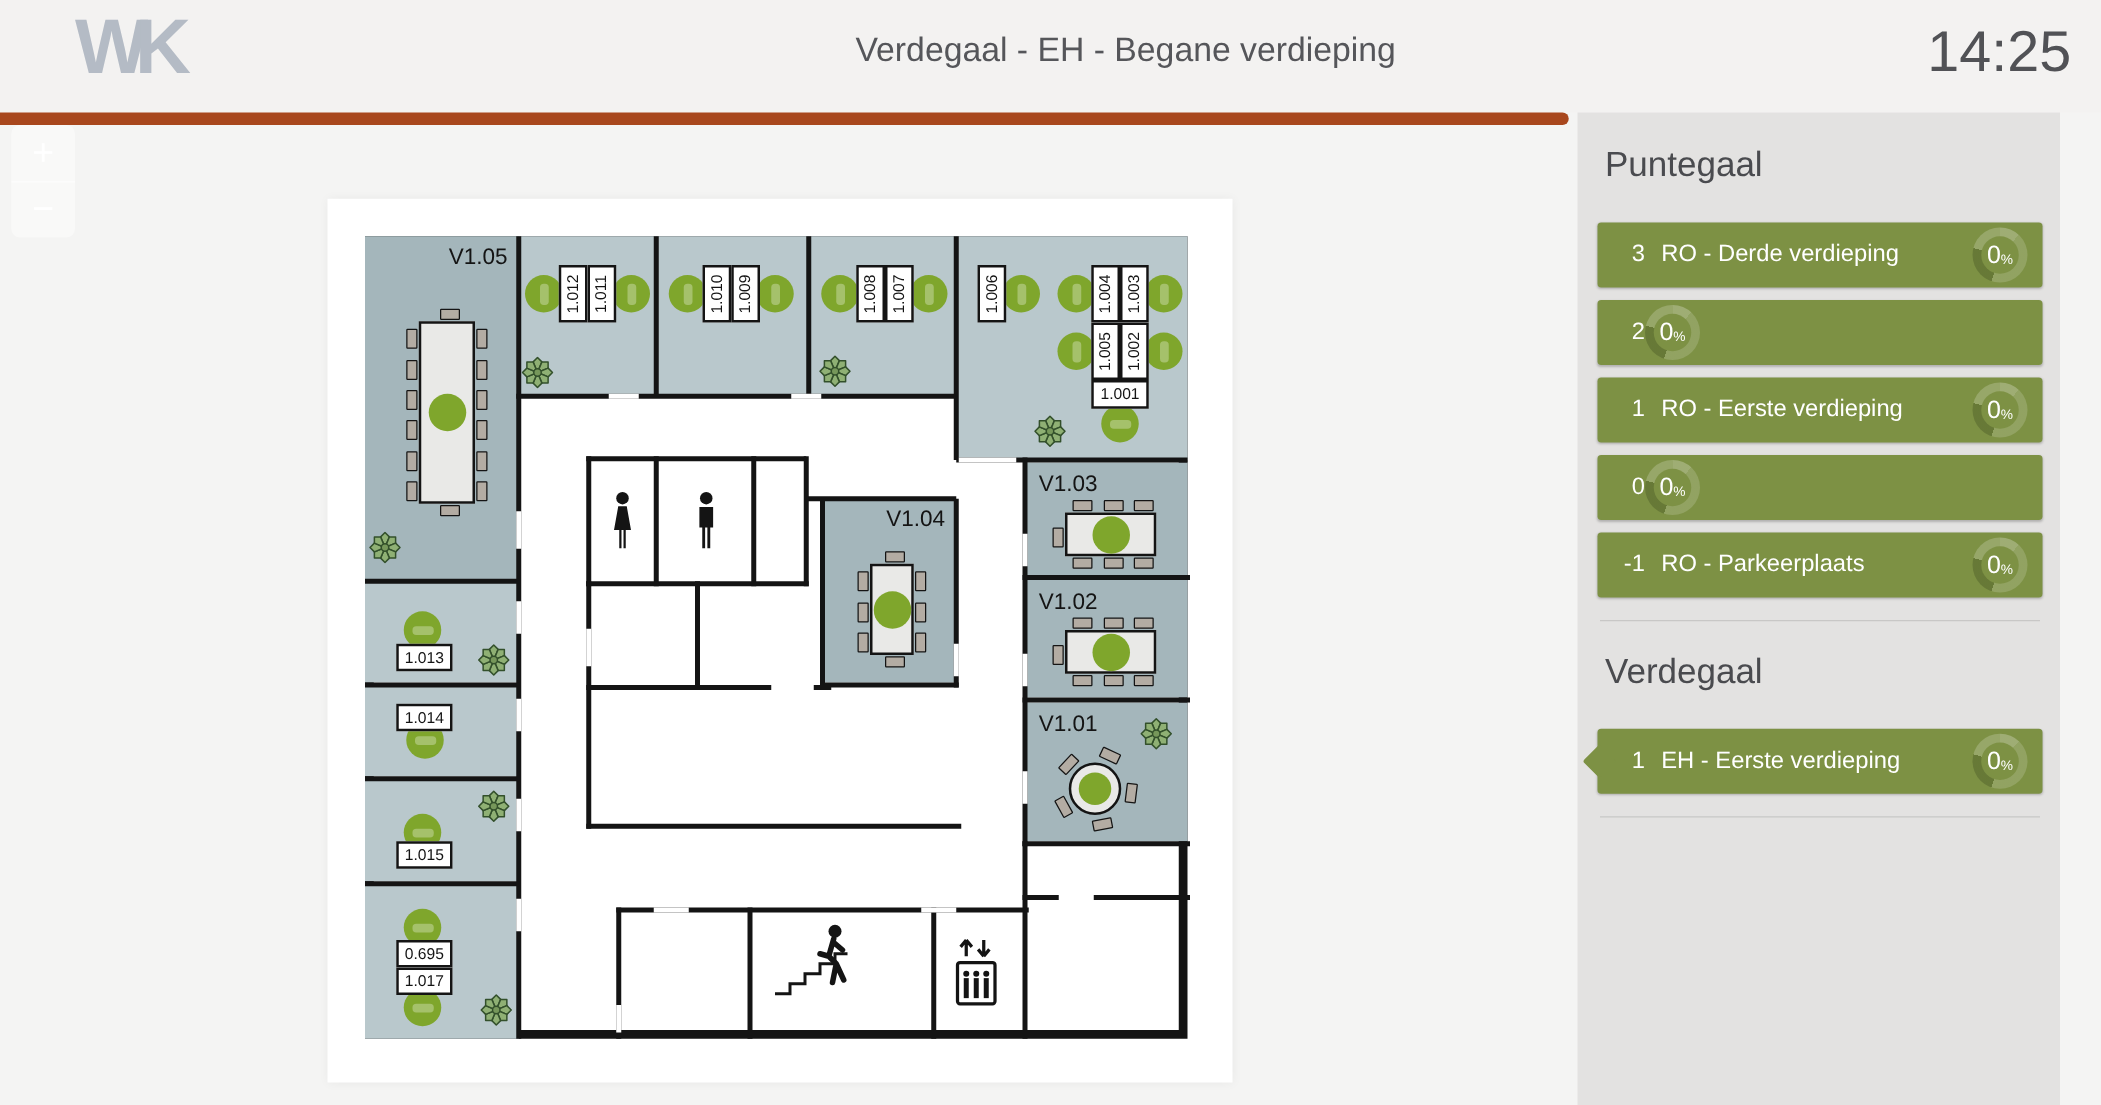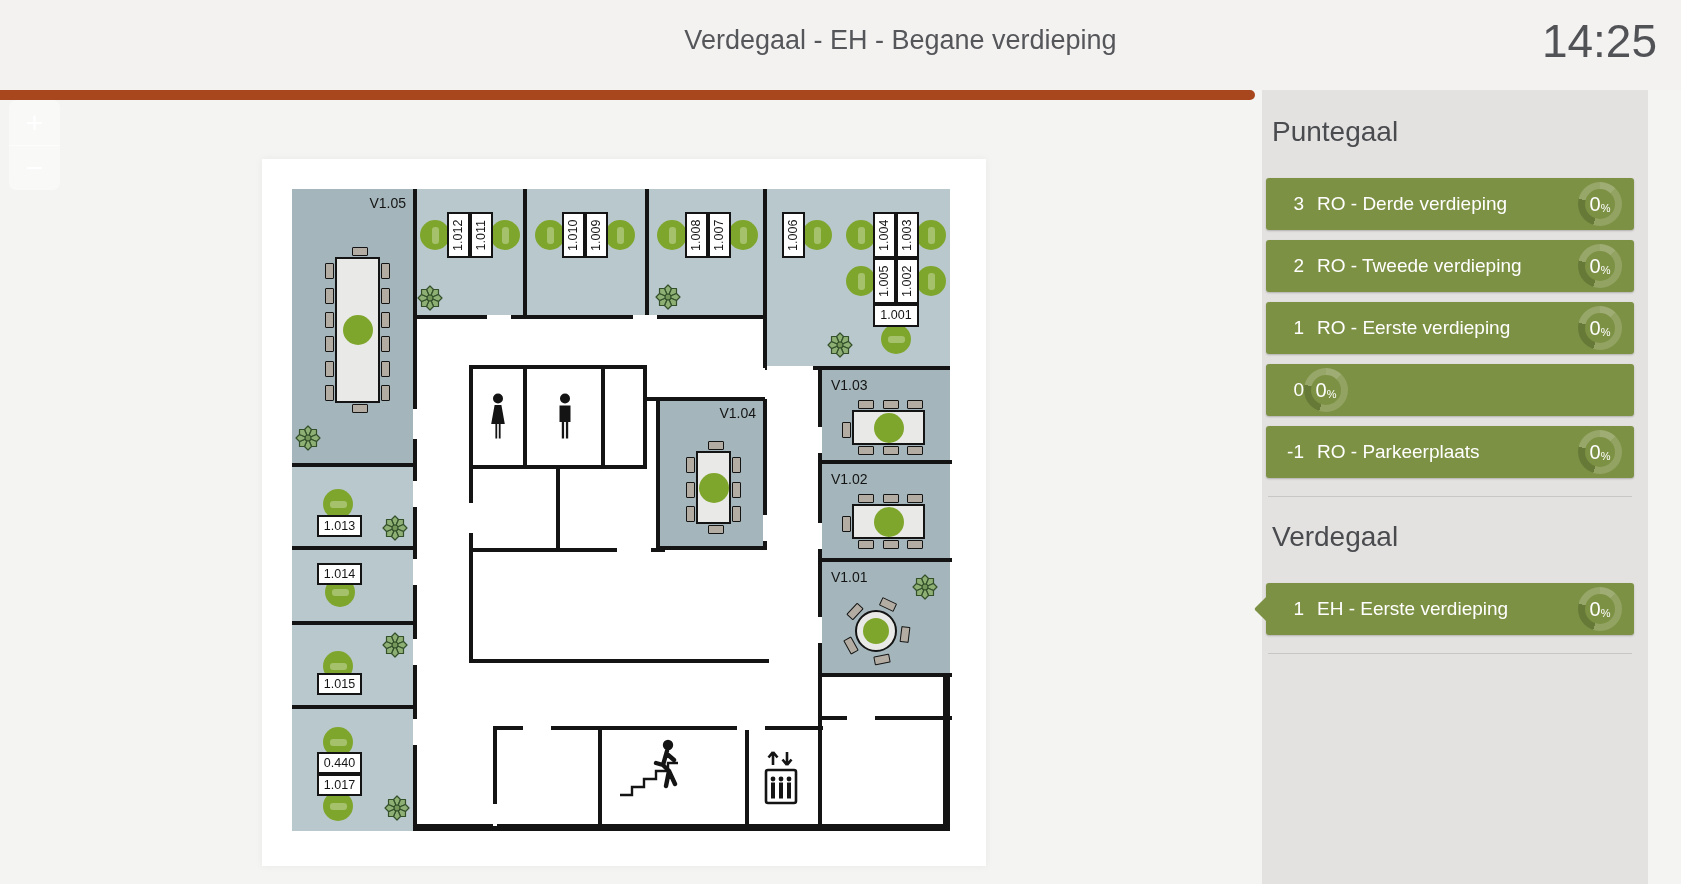--- a/index.html
+++ b/index.html
@@ -25,21 +25,21 @@
 
   
   .zoomctl{position:absolute;left:9px;top:100px;width:51px;background:rgba(255,255,255,.45);
         border-radius:7px;overflow:hidden}
   .zoombtn{height:45px;display:flex;align-items:center;justify-content:center;
         color:#fff;font-size:30px;cursor:pointer;user-select:none}
   .zoombtn + .zoombtn{border-top:1px solid rgba(255,255,255,.7)}
 
   
   .sidebar{position:absolute;left:1262px;top:90px;width:386px;height:794px;
-        background:var(--sidebar-bg);padding:0 14px 0 4px}
+        background:var(--sidebar-bg);padding:0 14px 0 16px}
   .sidebar h2{font-size:28px;font-weight:normal;color:#4A4B4F;margin:26px 0 30px 6px}
   .tile{position:relative;height:52px;margin-bottom:10px;background:var(--green);
         border-radius:3px;display:flex;align-items:center;color:#fff;font-size:19px;
         box-shadow:0 1px 2px rgba(0,0,0,.22);cursor:pointer}
   .tile .num{width:38px;text-align:right;flex:0 0 auto}
   .tile .lbl{margin-left:13px;flex:1 1 auto;white-space:nowrap;overflow:hidden}
   .tile.active::before{content:"";position:absolute;left:-8px;top:50%;width:19px;height:19px;
         background:var(--green);transform:translateY(-50%) rotate(45deg);border-radius:2px}
   .gauge{position:relative;flex:0 0 auto;width:44px;height:44px;margin-right:12px;border-radius:50%;
         background:conic-gradient(rgba(255,255,255,.26) 0 12%, rgba(255,255,255,.16) 12% 55%,
@@ -55,21 +55,21 @@
 
   
   .canvas{position:absolute;left:262px;top:159px;width:724px;height:707px;background:#fff;
         box-shadow:0 0 8px rgba(0,0,0,.05)}
   #plan{position:absolute;inset:0}
   .outer-wall{position:absolute;left:30px;top:30px;width:658px;height:642px;
         border:7px solid var(--wall)}
   .room{position:absolute}
   .room.light{background:var(--room-light)}
   .room.dark{background:var(--room-dark)}
-  .room-label{position:absolute;font-size:14px;color:#141414}
+  .room-label{position:absolute;font-size:18px;color:#141414}
   .lpos-tr{top:6px;right:9px}
   .lpos-tl{top:7px;left:11px}
   .wall{position:absolute;background:var(--wall)}
   .gapw{position:absolute;background:#fff}
   .seat{position:absolute;width:30px;height:30px;border-radius:50%;background:var(--seat);
         display:flex;align-items:center;justify-content:center}
   .slot{background:rgba(255,255,255,.30);border-radius:3px}
   .slot-v{width:7px;height:17px}
   .slot-h{width:17px;height:7px}
   .desk{position:absolute;background:#fff;border:2px solid var(--wall);display:flex;
@@ -80,20 +80,21 @@
   .chair{position:absolute;background:#B3ACA3;border:1.5px solid var(--wall);border-radius:1px}
   .tdot{position:absolute;width:30px;height:30px;border-radius:50%;background:var(--seat);
         left:50%;top:50%;transform:translate(-50%,-50%)}
   .plant{position:absolute;width:26px;height:26px}
   .fp-icon{position:absolute}
 </style>
 </head>
 <body>
 
 <div class="topbar">
+  <div class="logo">WK</div>
   <div class="page-title">Verdegaal - EH - Begane verdieping</div>
   <div class="clock">14:25</div>
 </div>
 <div class="accent-bar"></div>
 
 <div class="zoomctl">
   <div class="zoombtn">+</div>
   <div class="zoombtn">−</div>
 </div>
 
@@ -265,21 +266,21 @@
       <div class="desk" style="position: absolute; left: 55px; top: 356px; width: 45px; height: 22px;">
         <span>1.013</span>
       </div>
       <div class="desk" style="position: absolute; left: 55px; top: 404px; width: 45px; height: 22px;">
         <span>1.014</span>
       </div>
       <div class="desk" style="position: absolute; left: 55px; top: 514px; width: 45px; height: 22px;">
         <span>1.015</span>
       </div>
       <div class="desk" style="position: absolute; left: 55px; top: 593px; width: 45px; height: 22px;">
-        <span>0.440</span>
+        <span>0.695</span>
       </div>
       <div class="desk" style="position: absolute; left: 55px; top: 615px; width: 45px; height: 22px;">
         <span>1.017</span>
       </div>
       <div class="table-rect" style="position: absolute; left: 73px; top: 98px; width: 45px; height: 146px;">
         <span class="chair" style="left: -12px; top: 4.16667px; width: 9px; height: 16px;"></span>
         <span class="chair" style="left: -12px; top: 28.5px; width: 9px; height: 16px;"></span>
         <span class="chair" style="left: -12px; top: 52.8333px; width: 9px; height: 16px;"></span>
         <span class="chair" style="left: -12px; top: 77.1667px; width: 9px; height: 16px;"></span>
         <span class="chair" style="left: -12px; top: 101.5px; width: 9px; height: 16px;"></span>
@@ -476,21 +477,20 @@
         <span class="lbl">RO - Derde verdieping</span>
         <span class="gauge">
           <span class="pct">
             <span class="p0">0</span>
             <span class="psuf">%</span>
           </span>
         </span>
       </div>
       <div class="tile">
         <span class="num">2</span>
-        <span class="lbl">RO - Tweede verdieping</span>
         <span class="gauge">
           <span class="pct">
             <span class="p0">0</span>
             <span class="psuf">%</span>
           </span>
         </span>
       </div>
       <div class="tile">
         <span class="num">1</span>
         <span class="lbl">RO - Eerste verdieping</span>

